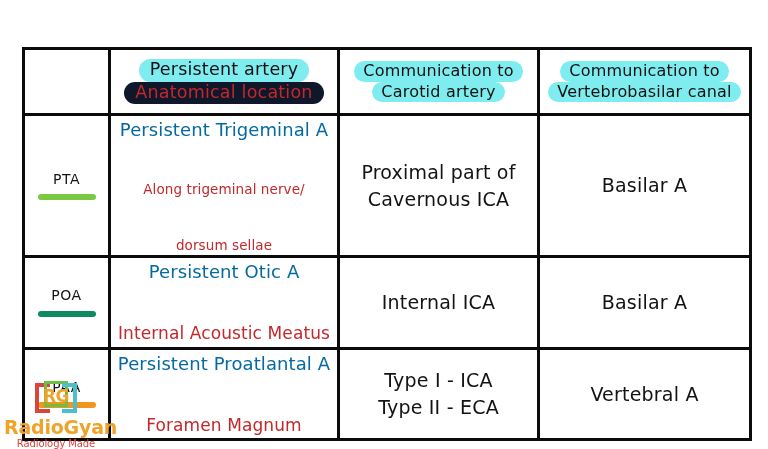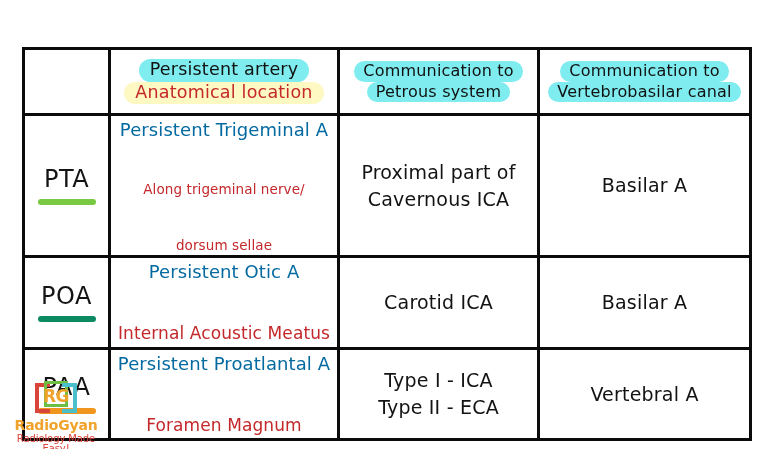--- a/index.html
+++ b/index.html
@@ -50,28 +50,28 @@
   
   .hl-line { display: block; line-height: 1.12; }
   .hl {
     display: inline-block;
     padding: 1px 11px 2px 11px;
     border-radius: 14px;
     font-size: 17.5px;
     letter-spacing: .2px;
   }
   .hl-cyan { background: #7FEDF0; color: #111111; }
-  .hl-cream { background: #fef9c3; color: #C4282B; }
+  .hl-cream { background: #0f172a; color: #C4282B; }
   td.head-left { text-align: left; padding-left: 10px; }
 
   .hl-sm { font-size: 16px; padding: 1px 9px 2px 9px; }
 
   
   .abbr {
-    font-size: 24px;
+    font-size: 14px;
     color: #141414;
     letter-spacing: .5px;
     line-height: 1.1;
   }
   .uline {
     width: 58px;
     height: 6px;
     border-radius: 4px;
     margin: 7px auto 0 auto;
   }
@@ -145,21 +145,21 @@
     position: absolute;
     left: 0; right: 0; top: 7px;
     font-size: 17px;
     font-weight: bold;
     color: #F0A32B;
     letter-spacing: -.5px;
     line-height: 1;
   }
   .logo-name {
     margin-top: 3px;
-    font-size: 14px;
+    font-size: 19px;
     font-weight: bold;
     color: #F0A32B;
     letter-spacing: -.2px;
     line-height: 1;
   }
   .logo-tag {
     margin-top: 2px;
     font-size: 10px;
     font-weight: normal;
     color: #D9443B;
@@ -192,21 +192,21 @@
             </span>
             <span class="hl-line">
               <span class="hl hl-cream">Anatomical location</span>
             </span>
           </td>
           <td class="head-left">
             <span class="hl-line">
               <span class="hl hl-cyan hl-sm">Communication to</span>
             </span>
             <span class="hl-line">
-              <span class="hl hl-cyan hl-sm">Petrous system</span>
+              <span class="hl hl-cyan hl-sm">Carotid artery</span>
             </span>
           </td>
           <td class="head-left">
             <span class="hl-line">
               <span class="hl hl-cyan hl-sm">Communication to</span>
             </span>
             <span class="hl-line">
               <span class="hl hl-cyan hl-sm">Vertebrobasilar canal</span>
             </span>
           </td>
@@ -234,21 +234,21 @@
         <tr class="r-body">
           <td>
             <div class="abbr">POA</div>
             <div class="uline" style="background: rgb(14, 138, 99);"></div>
           </td>
           <td class="stack">
             <span class="t-main">Persistent Otic A</span>
             <span class="t-sub">Internal Acoustic Meatus</span>
           </td>
           <td class="stack">
-            <span class="t-plain">Carotid ICA</span>
+            <span class="t-plain">Internal ICA</span>
           </td>
           <td>
             <span class="t-plain">Basilar A</span>
           </td>
         </tr>
 
 
         <tr class="r-last">
           <td>
             <div class="abbr">PAA</div>

